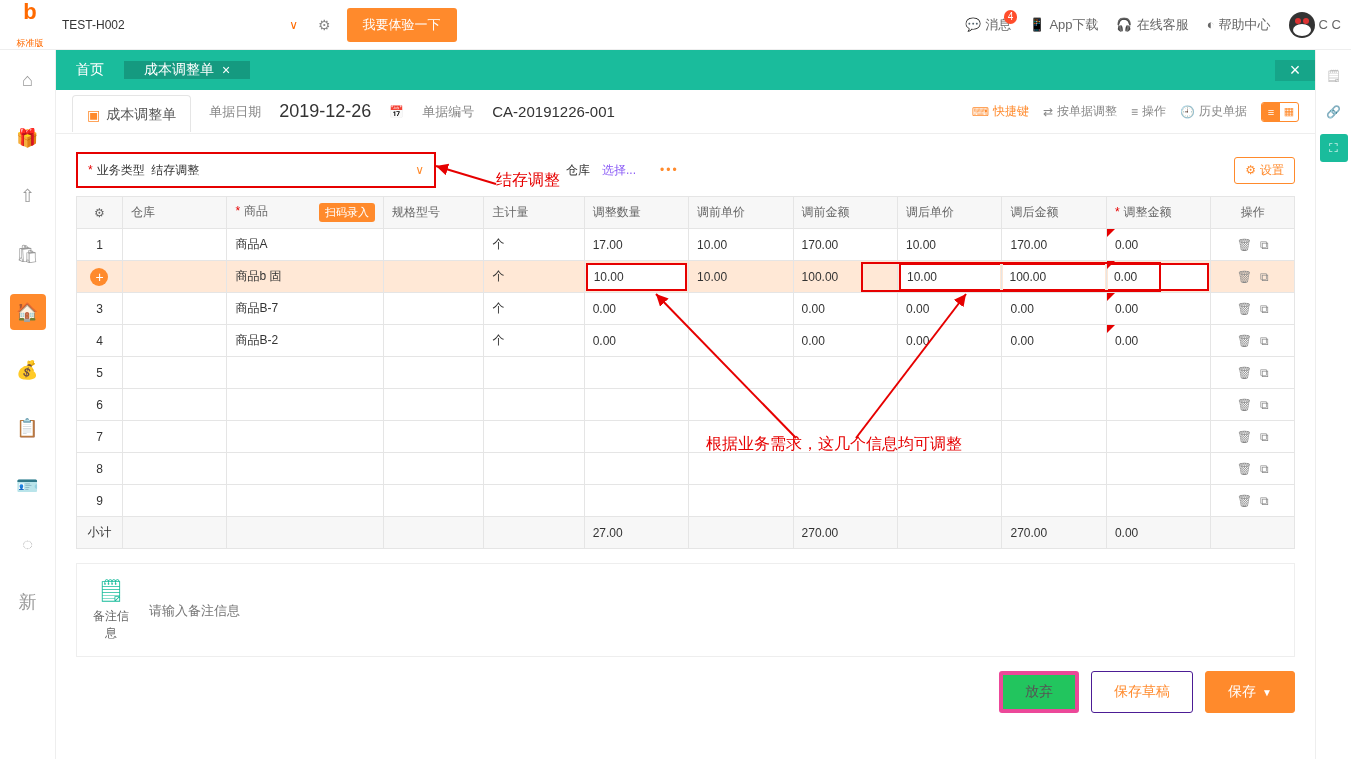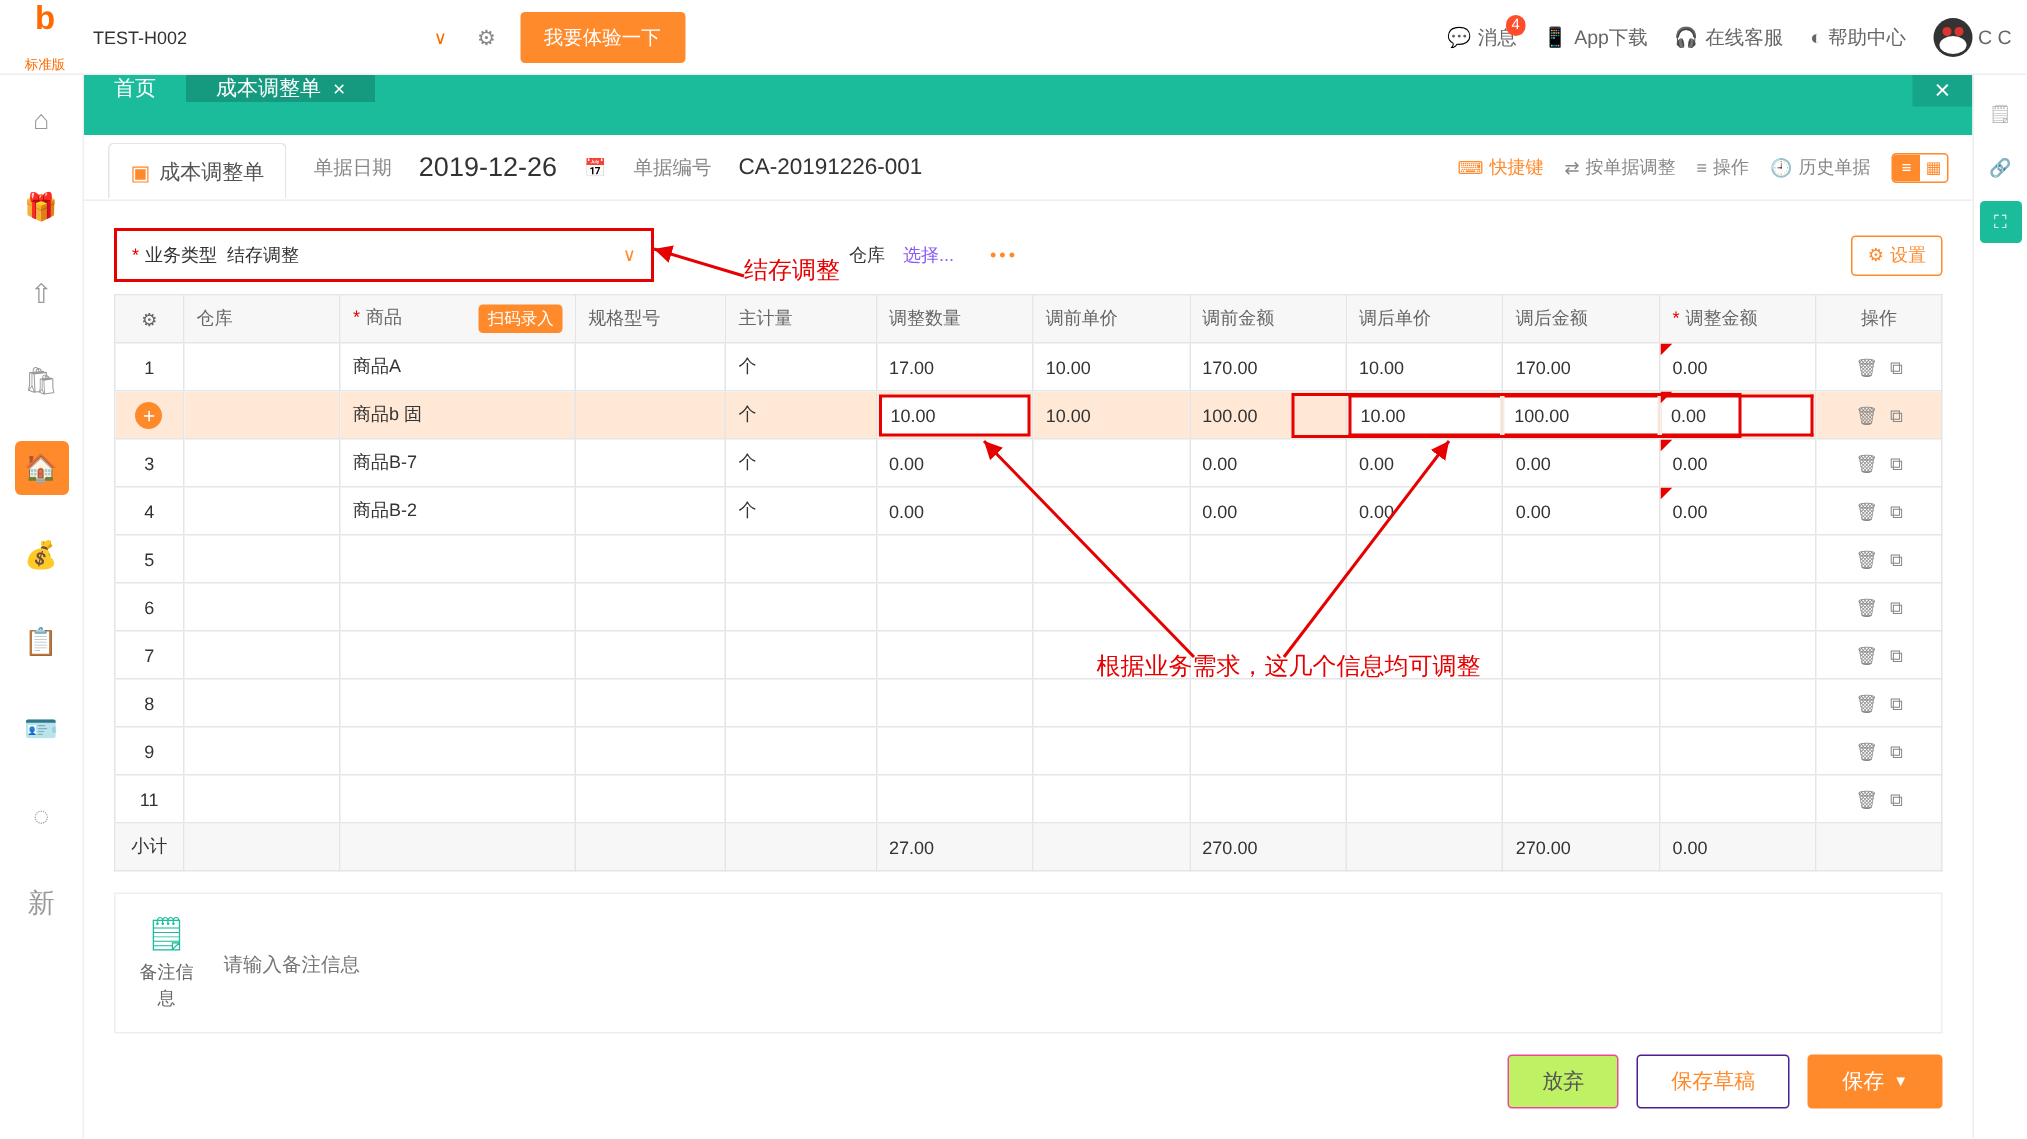--- a/index.html
+++ b/index.html
@@ -21,21 +21,21 @@
 
   .layout { display: flex; height: calc(100vh - 50px); }
   .left-rail { width: 56px; background: #fff; border-right: 1px solid #eee; display: flex; flex-direction: column; align-items: center; padding-top: 12px; gap: 22px; }
   .rail-item { width: 36px; height: 36px; display: flex; align-items: center; justify-content: center; color: #999; font-size: 18px; border-radius: 4px; }
   .rail-item.active { background: #ff8a2c; color: #fff; }
   .right-rail { width: 36px; background: #fff; display: flex; flex-direction: column; align-items: center; padding-top: 12px; gap: 8px; border-left: 1px solid #eee; }
   .right-rail-item { width: 28px; height: 28px; display: flex; align-items: center; justify-content: center; color: #aaa; border-radius: 3px; }
   .right-rail-item.active { background: #1abc9c; color: #fff; }
 
   .main { flex: 1; display: flex; flex-direction: column; background: #fff; min-width: 0; }
-  .tabs { height: 40px; background: #1abc9c; display: flex; align-items: flex-start; }
+  .tabs { height: 40px; background: #1abc9c; display: flex; align-items: center; }
   .tab { padding: 0 20px; display: flex; align-items: center; color: #fff; font-size: 14px; gap: 8px; }
   .tab.active { background: #159a80; }
   .tabs-close { margin-left: auto; width: 40px; display: flex; align-items: center; justify-content: center; color: #fff; font-size: 18px; background: rgba(0,0,0,.12); }
 
   .doc-bar { display: flex; align-items: center; height: 44px; border-bottom: 1px solid #eee; padding: 0 16px; gap: 18px; }
   .doc-tab { display: flex; align-items: center; gap: 6px; font-size: 14px; color: #555; border: 1px solid #e5e5e5; border-bottom: none; padding: 10px 14px 8px; border-radius: 4px 4px 0 0; position: relative; top: 2px; background: #fff; }
   .doc-tab .ticon { color: #ff8a2c; }
   .date-field { font-size: 18px; color: #333; }
   .label-muted { color: #888; font-size: 13px; }
   .cal-icon { color: #ff8a2c; }
@@ -83,21 +83,21 @@
   .ops-icons span { cursor:pointer; }
 
   .remarks { margin: 14px 20px 0; border: 1px solid #eee; display: flex; align-items: center; padding: 14px; gap: 18px; }
   .remarks-icon { width: 40px; text-align: center; }
   .remarks-icon .icon { color: #1abc9c; font-size: 22px; }
   .remarks-icon .lbl { font-size: 12px; color: #666; margin-top: 4px; }
   .remarks-input { flex: 1; border: none; outline: none; font-size: 13px; color: #444; }
 
   .footer { padding: 14px 20px; display: flex; justify-content: flex-end; gap: 12px; }
   .btn { padding: 8px 22px; border-radius: 3px; font-size: 14px; cursor: pointer; display: inline-flex; align-items: center; gap: 6px; }
-  .btn-plain { background: #bef264; border: 1px solid #ec4899; color: #555; }
+  .btn-plain { background: #22c55e; border: 4px solid #ec4899; color: #555; }
   .btn-outline { background: #fff; border: 1px solid #4c1d95; color: #ff8a2c; }
   .btn-primary { background: #ff8a2c; border: 1px solid #ff8a2c; color: #fff; justify-content: center; }
   .btn-primary .caret { font-size: 10px; }
 
   .red-box-anno { position:absolute; border:2px solid #e60000; pointer-events:none; }
 </style>
 </head>
 <body>
 
 <div class="top-bar">
@@ -420,39 +420,20 @@
               <td></td>
               <td></td>
               <td class=""></td>
               <td class="col-ops">
                 <div class="ops-icons">
                   <span>🗑</span>
                   <span>⧉</span>
                 </div>
               </td>
             </tr>
-            <tr>
-              <td class="col-idx">11</td>
-              <td></td>
-              <td></td>
-              <td></td>
-              <td></td>
-              <td></td>
-              <td></td>
-              <td></td>
-              <td></td>
-              <td></td>
-              <td class=""></td>
-              <td class="col-ops">
-                <div class="ops-icons">
-                  <span>🗑</span>
-                  <span>⧉</span>
-                </div>
-              </td>
-            </tr>
           </tbody>
         <tfoot>
           <tr class="subtotal">
             <td colspan="1" style="text-align:center">小计</td>
             <td></td>
               <td></td>
               <td></td>
               <td></td>
             <td>27.00</td>
             <td></td>
@@ -479,21 +460,21 @@
       <div class="arrow" style="left:790px; top:92px;">
         <svg width="140" height="160">
             <defs>
               <marker id="ah3" markerWidth="8" markerHeight="8" refX="6" refY="3" orient="auto">
                 <path d="M0,0 L6,3 L0,6 Z" fill="#e60000"></path>
               </marker>
             </defs>
             <line x1="10" y1="150" x2="120" y2="6" stroke="#e60000" stroke-width="2" marker-end="url(#ah3)"></line>
           </svg>
       </div>
-      <div class="annotation" style="left:650px; top:238px;margin-left:25px;">根据业务需求，这几个信息均可调整</div>
+      <div class="annotation" style="left:650px; top:238px;">根据业务需求，这几个信息均可调整</div>
     </div>
 
     <div class="remarks">
       <div class="remarks-icon">
         <div class="icon">🗒</div>
         <div class="lbl">备注信息</div>
       </div>
       <input class="remarks-input" placeholder="请输入备注信息" style="">
     </div>
 

